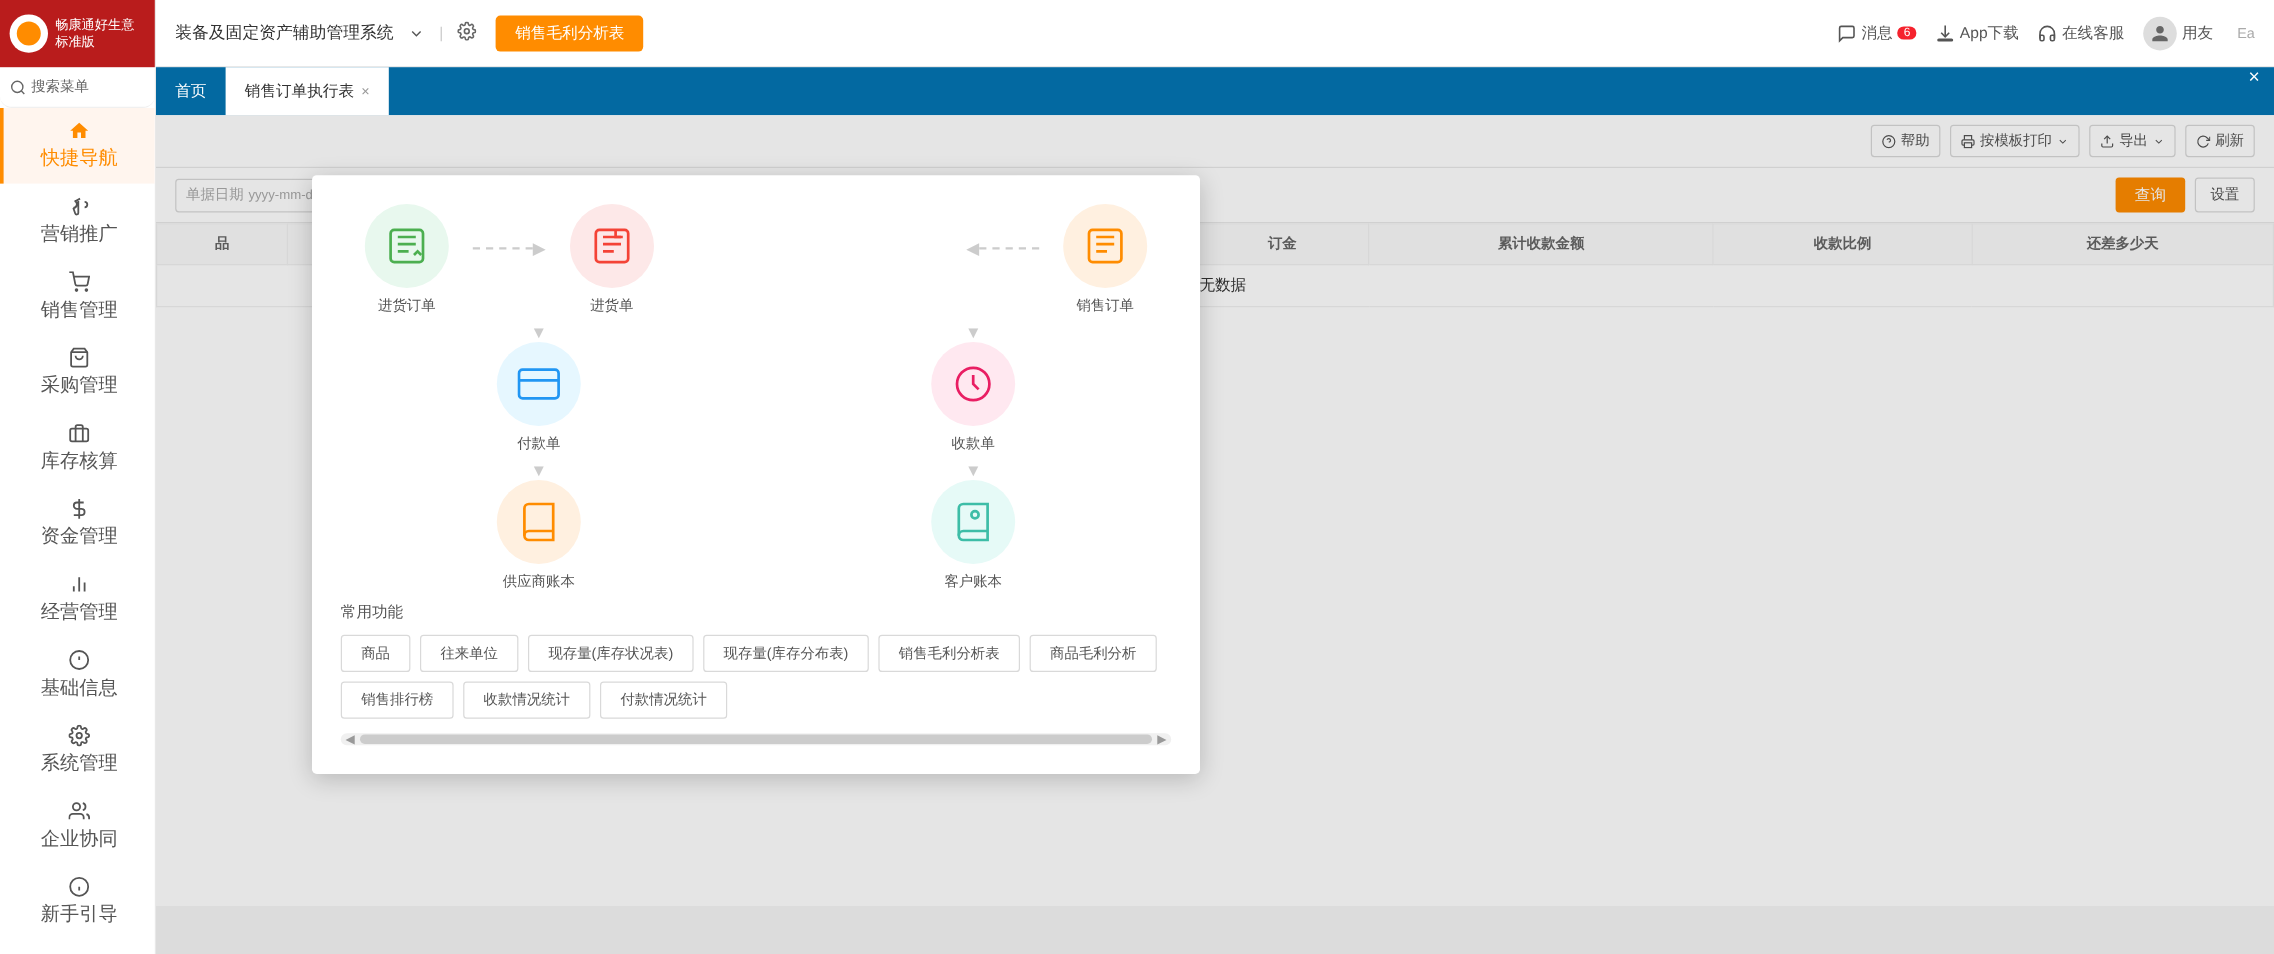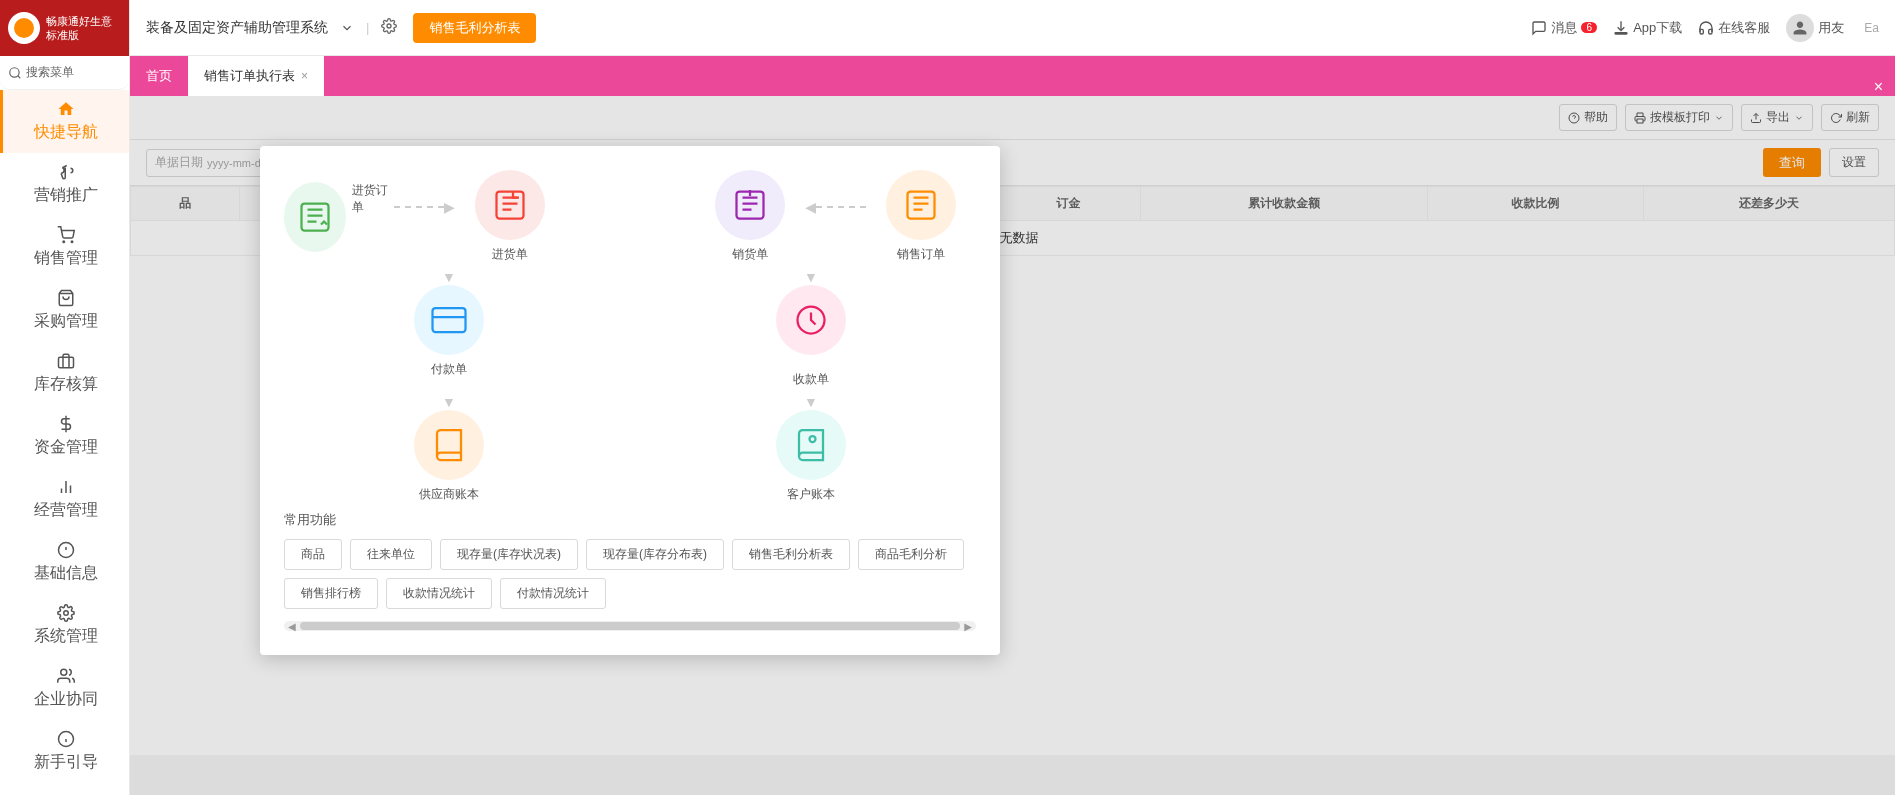--- a/index.html
+++ b/index.html
@@ -30,21 +30,21 @@
     .topbar-dropdown { display: flex; align-items: center; gap: 4px; cursor: pointer; color: #555; }
     .topbar-sep { color: #ccc; }
     .topbar-gear { cursor: pointer; color: #666; }
     .topbar-trial-btn { background: #ff8c00; color: #fff; border: none; border-radius: 4px; padding: 6px 16px; cursor: pointer; font-size: 13px; margin-left: 4px; }
     .topbar-right { margin-left: auto; display: flex; align-items: center; gap: 16px; color: #555; font-size: 13px; }
     .topbar-right-item { display: flex; align-items: center; gap: 4px; cursor: pointer; }
     .badge { background: #f5222d; color: #fff; border-radius: 8px; padding: 0 4px; font-size: 10px; min-width: 16px; text-align: center; }
     .avatar { width: 28px; height: 28px; background: #ddd; border-radius: 50%; display: flex; align-items: center; justify-content: center; font-size: 11px; color: #666; }
 
     
-    .tabbar { background: #ec4899; display: flex; align-items: flex-end; height: 40px; padding: 0 0 0 0; }
+    .tabbar { background: #0369a1; display: flex; align-items: flex-start; height: 40px; padding: 0 0 0 0; }
     .tab { padding: 0 16px; height: 40px; display: flex; align-items: center; font-size: 13px; cursor: pointer; color: rgba(255,255,255,0.8); gap: 6px; }
     .tab.active { background: #fff; color: #333; }
     .tab-close { font-size: 12px; color: #999; cursor: pointer; }
     .tab-home { color: #fff; }
     .tabbar-close-all { margin-left: auto; padding: 0 12px; color: #fff; font-size: 16px; cursor: pointer; }
 
     
     .content-area { flex: 1; position: relative; overflow: hidden; }
 
     
@@ -349,21 +349,21 @@
           </tbody>
         </table>
       </div>
 
       <div class="popup-overlay"></div>
 
       <div class="popup">
 
         <div style="display:flex; align-items:center; justify-content:flex-start; margin-bottom:0; gap:0;">
 
-          <div style="display:flex; flex-direction:row; gap:6px; width:110px;font-family:Liberation Serif, serif;">
+          <div style="display:flex; flex-direction:column; align-items:center; gap:6px; width:110px;font-family:Liberation Serif, serif;">
             <div class="flow-circle green">
               <svg width="36" height="36" viewBox="0 0 24 24" fill="none" stroke="#4caf50" stroke-width="1.5">
                   <rect x="3" y="3" width="18" height="18" rx="2"></rect>
                   <path d="M7 7h10M7 11h10M7 15h6"></path>
                   <path d="M16 17l2-2 2 2"></path>
                 </svg>
             </div>
             <span class="flow-label">进货订单</span>
           </div>
 
@@ -378,30 +378,20 @@
                   <rect x="3" y="3" width="18" height="18" rx="2"></rect>
                   <path d="M7 7h10M7 11h10M7 15h6"></path>
                   <path d="M14 3v4h4"></path>
                 </svg>
             </div>
             <span class="flow-label">进货单</span>
           </div>
 
           <div style="flex:1;"></div>
 
-          <div style="display:flex; flex-direction:column; align-items:center; gap:6px; width:110px;">
-            <div class="flow-circle purple">
-              <svg width="36" height="36" viewBox="0 0 24 24" fill="none" stroke="#9c27b0" stroke-width="1.5">
-                  <rect x="3" y="3" width="18" height="18" rx="2"></rect>
-                  <path d="M7 7h10M7 11h10M7 15h6"></path>
-                  <path d="M12 2v4"></path>
-                </svg>
-            </div>
-            <span class="flow-label">销货单</span>
-          </div>
 
           <div style="display:flex; align-items:center; margin-top:-20px;">
             <span style="color:#ccc; font-size:14px;">◀</span>
             <div style="width:50px; border-top: 2px dashed #ccc;"></div>
           </div>
 
           <div style="display:flex; flex-direction:column; align-items:center; gap:6px; width:110px;">
             <div class="flow-circle orange">
               <svg width="36" height="36" viewBox="0 0 24 24" fill="none" stroke="#ff8c00" stroke-width="1.5">
                   <rect x="3" y="3" width="18" height="18" rx="2"></rect>
@@ -424,21 +414,21 @@
                     <line x1="1" y1="10" x2="23" y2="10"></line>
                   </svg>
               </div>
               <span class="flow-label">付款单</span>
             </div>
           </div>
 
           <div style="display:flex; flex-direction:column; align-items:center; width:110px; margin-right:110px;">
             <div style="height:16px; display:flex; align-items:center; justify-content:center; color:#ccc; font-size:14px;">▼</div>
 
-            <div style="display:flex; flex-direction:column; align-items:center; gap:16px;">
+            <div style="display:flex; flex-direction:column; align-items:center; gap:6px;">
               <div class="flow-circle pink">
                 <svg width="36" height="36" viewBox="0 0 24 24" fill="none" stroke="#e91e63" stroke-width="1.5">
                     <circle cx="12" cy="12" r="9"></circle>
                     <path d="M12 7v5l3 3"></path>
                   </svg>
               </div>
               <span class="flow-label">收款单</span>
             </div>
           </div>
         </div>

